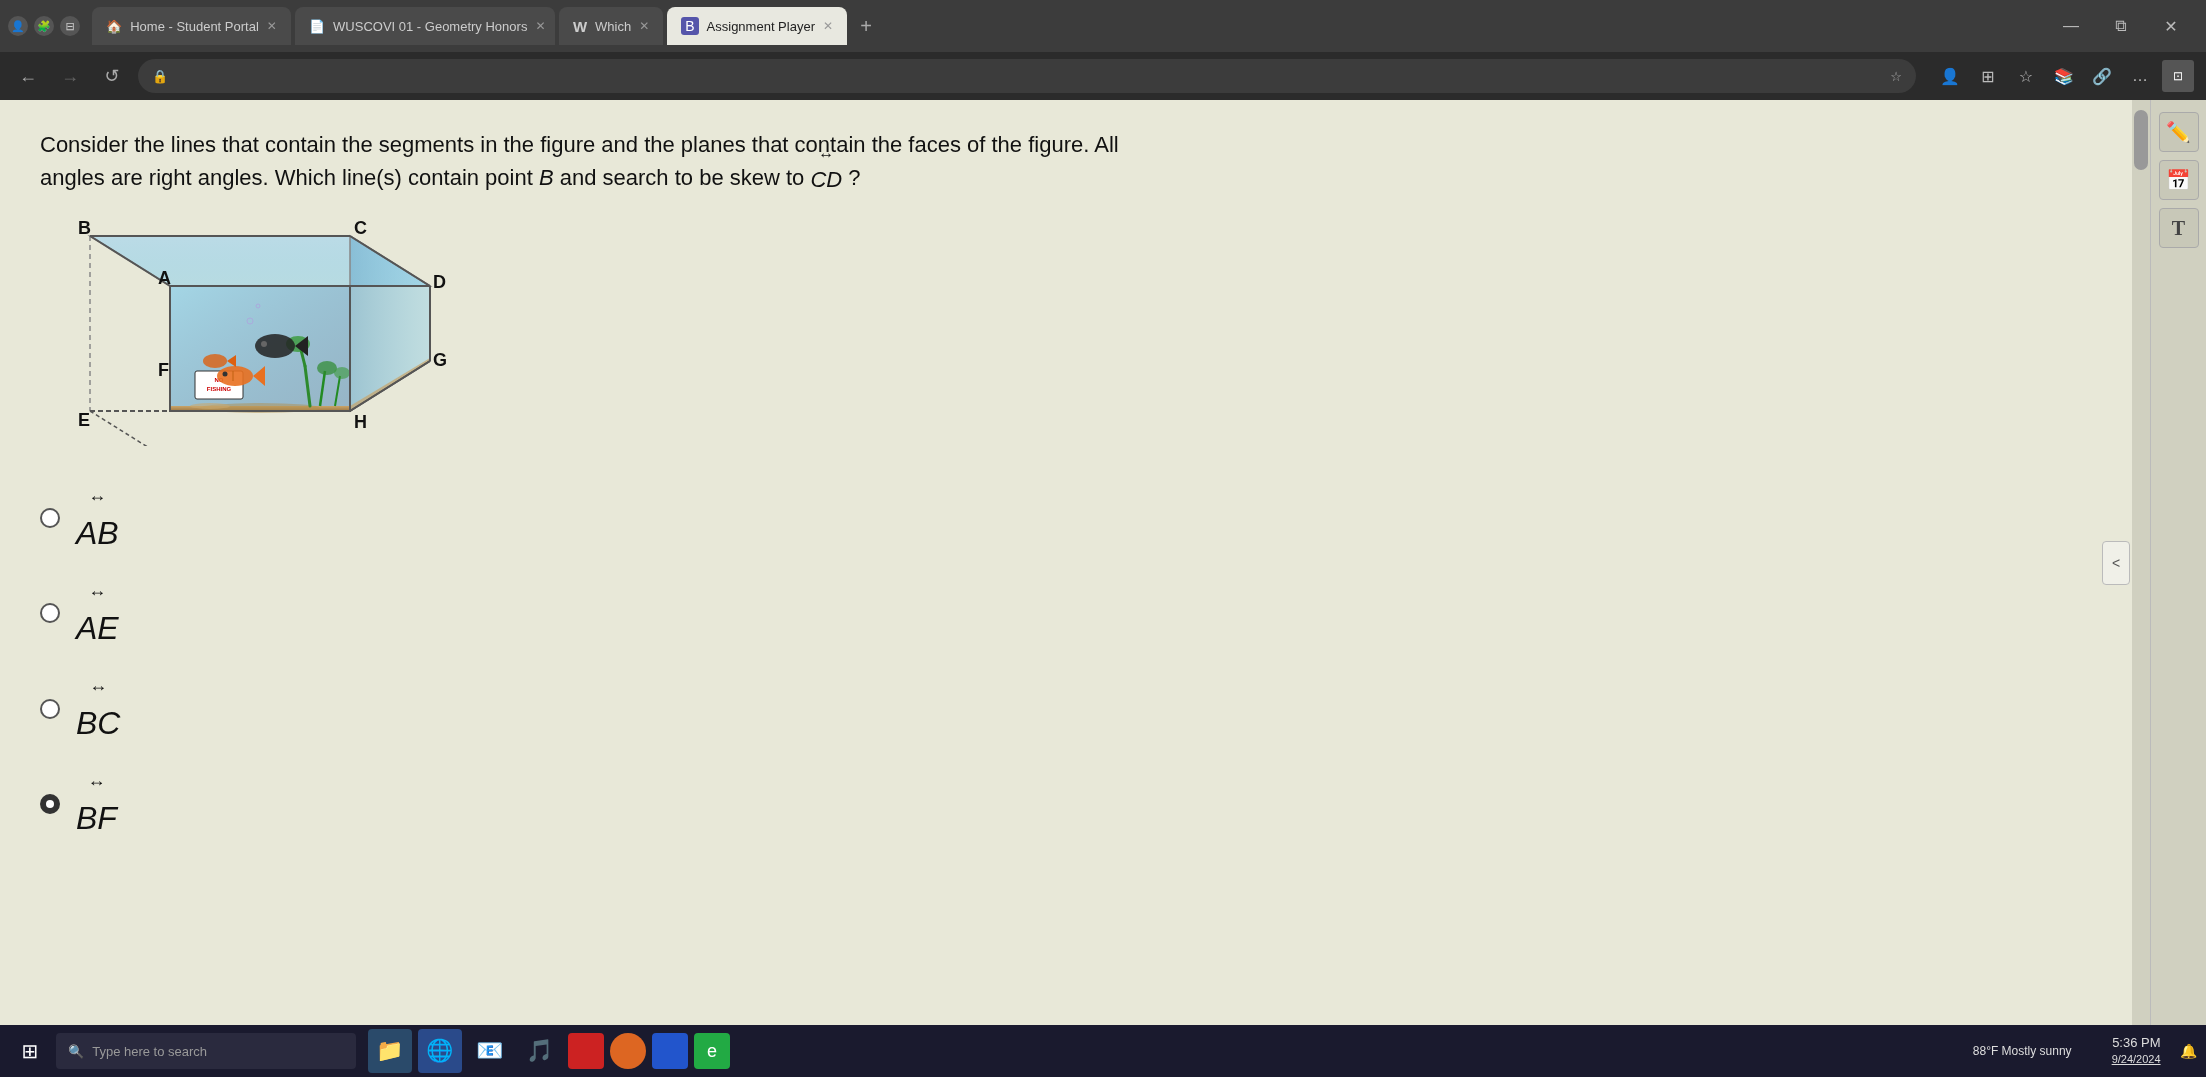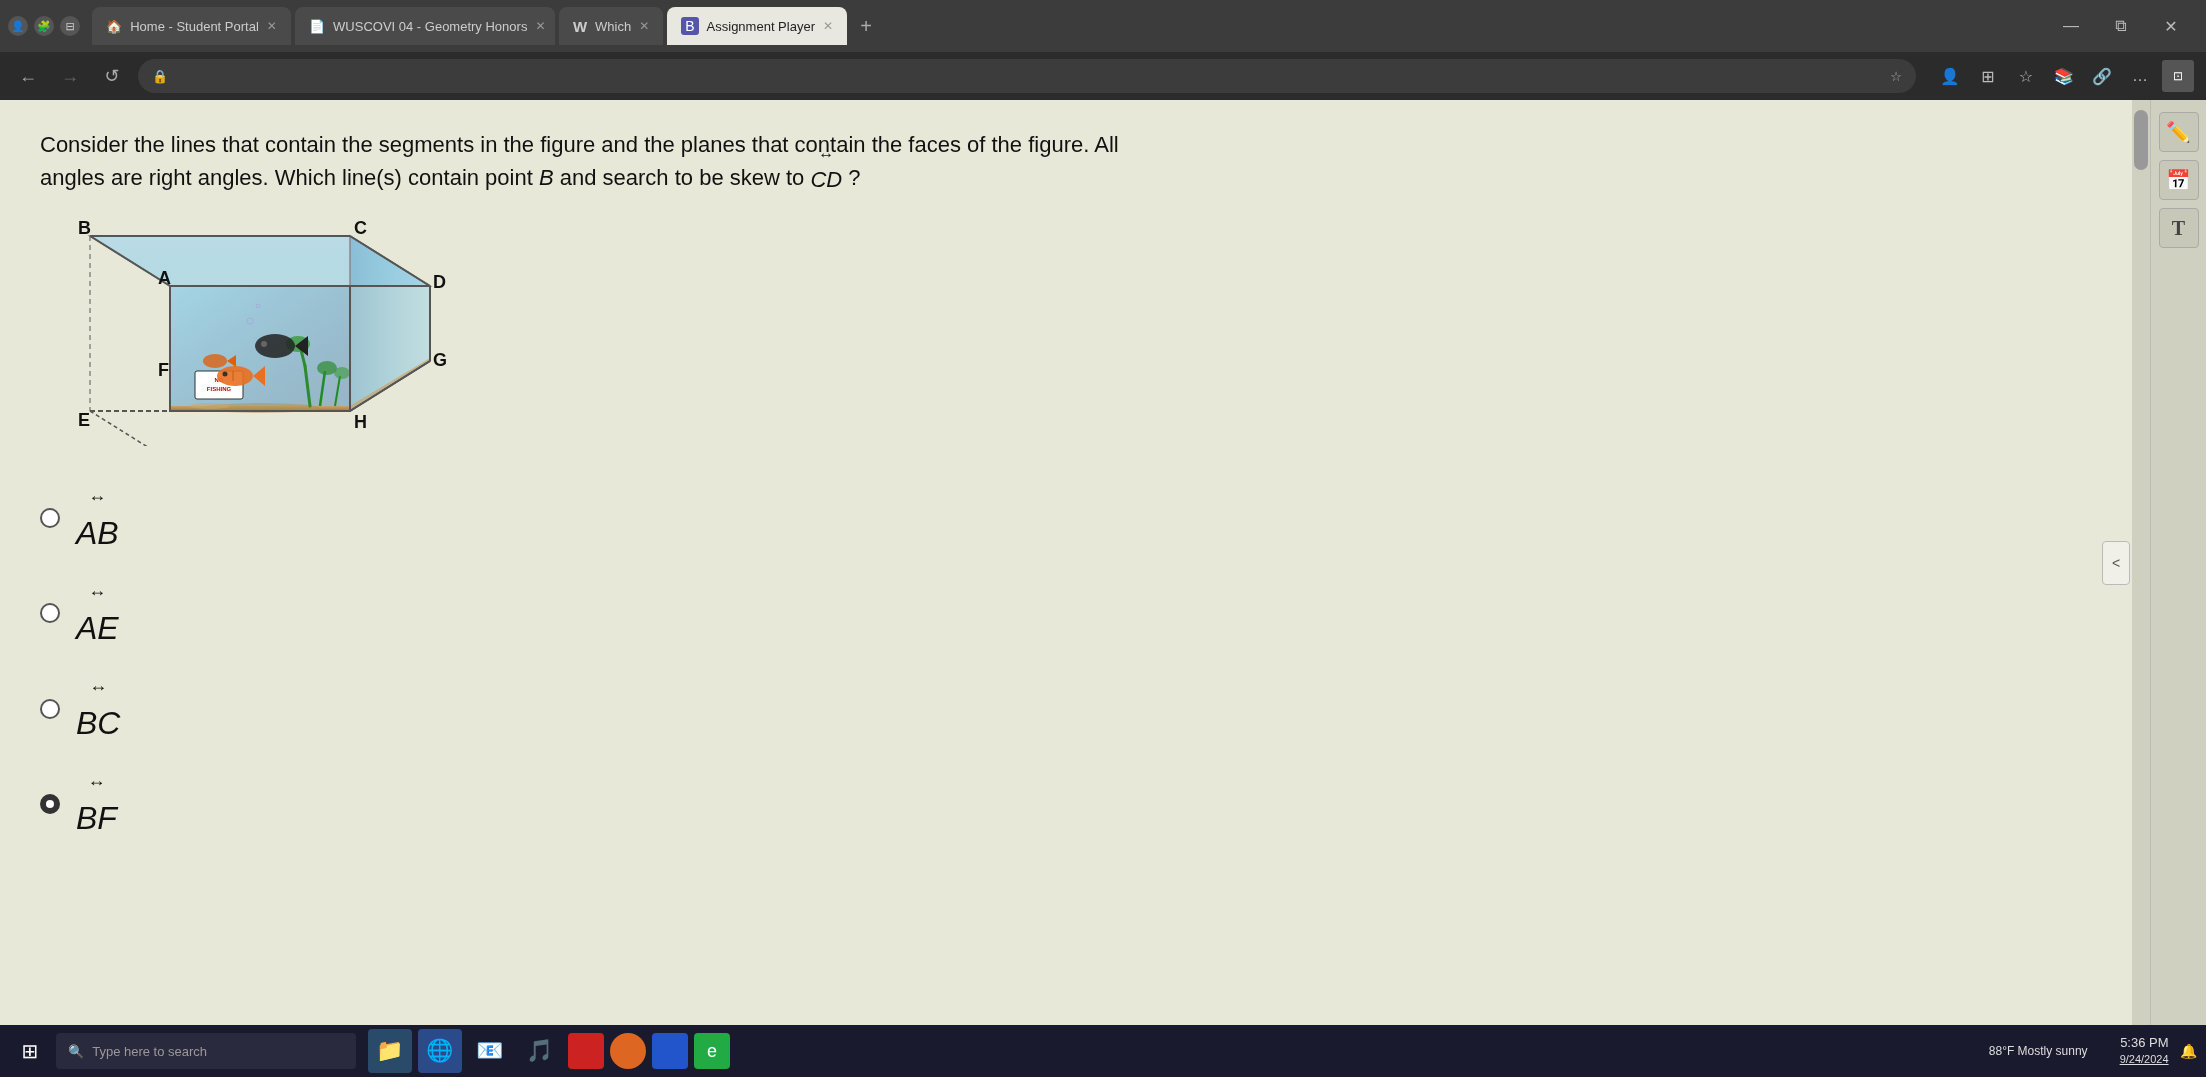--- a/index.html
+++ b/index.html
@@ -345,21 +345,21 @@
       justify-content: center;
       border-radius: 4px;
       cursor: pointer;
       font-size: 22px;
     }
 
     .taskbar-right {
       margin-left: auto;
       display: flex;
       align-items: center;
-      gap: 12px;
+      gap: 20px;
       color: #ddd;
       font-size: 12px;
     }
 
     .taskbar-clock {
       text-align: right;
       line-height: 1.4;
       margin-left: 20px;
     }
 
@@ -402,21 +402,21 @@
     </div>
 
     <div class="tab">
       <span>🏠</span>
       <span>Home - Student Portal</span>
       <span class="tab-close">✕</span>
     </div>
 
     <div class="tab">
       <span>📄</span>
-      <span>WUSCOVI 04 - Geometry Honors</span>
+      <span>WUSCOVI 01 - Geometry Honors</span>
       <span class="tab-close">✕</span>
     </div>
 
     <div class="tab">
       <span style="font-weight:bold;font-size:15px;">W</span>
       <span>Which</span>
       <span class="tab-close">✕</span>
     </div>
 
     <div class="tab active">

